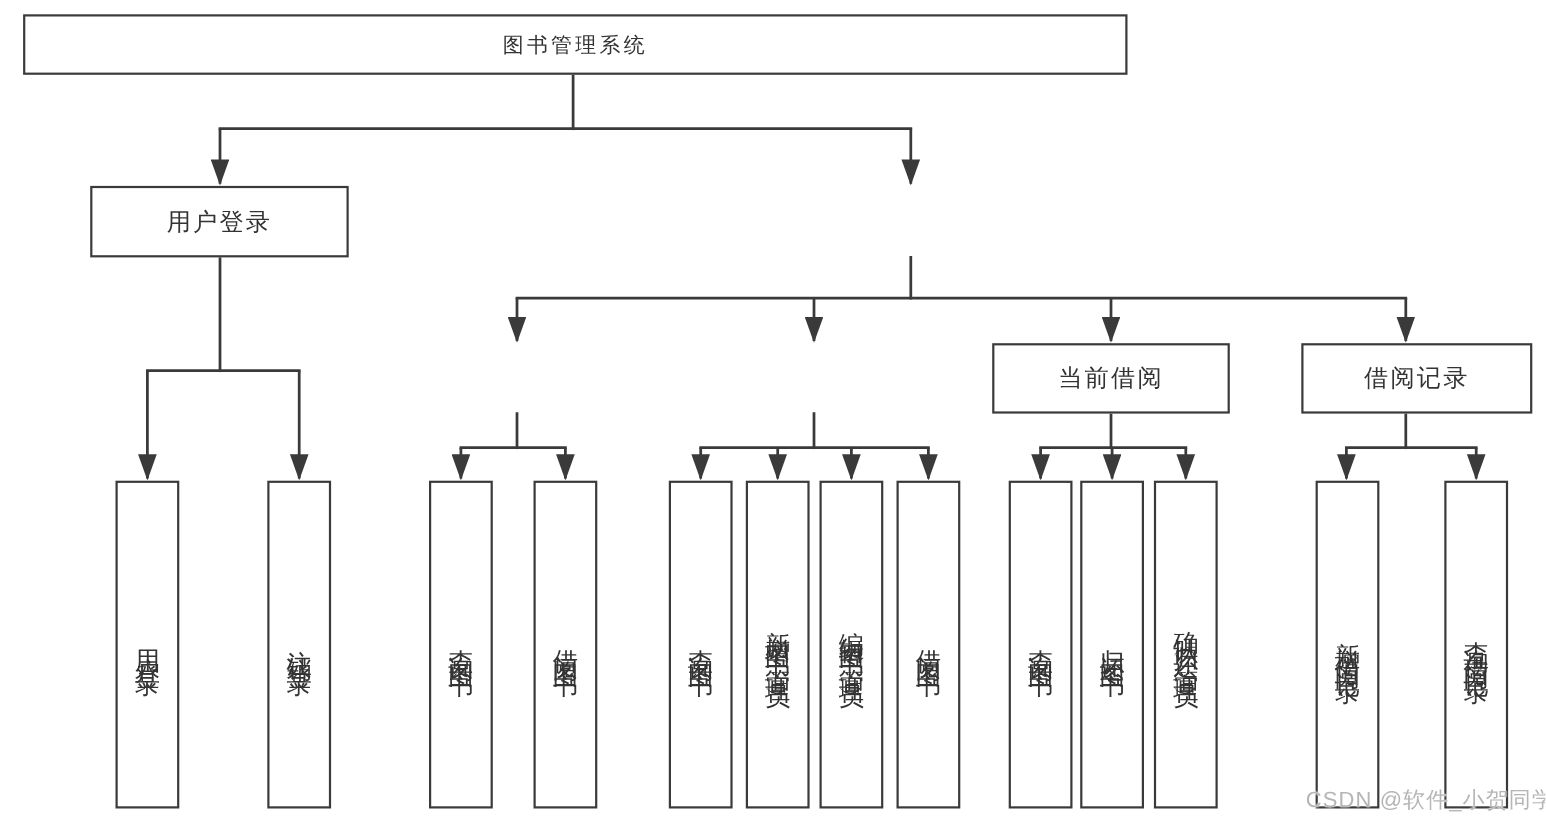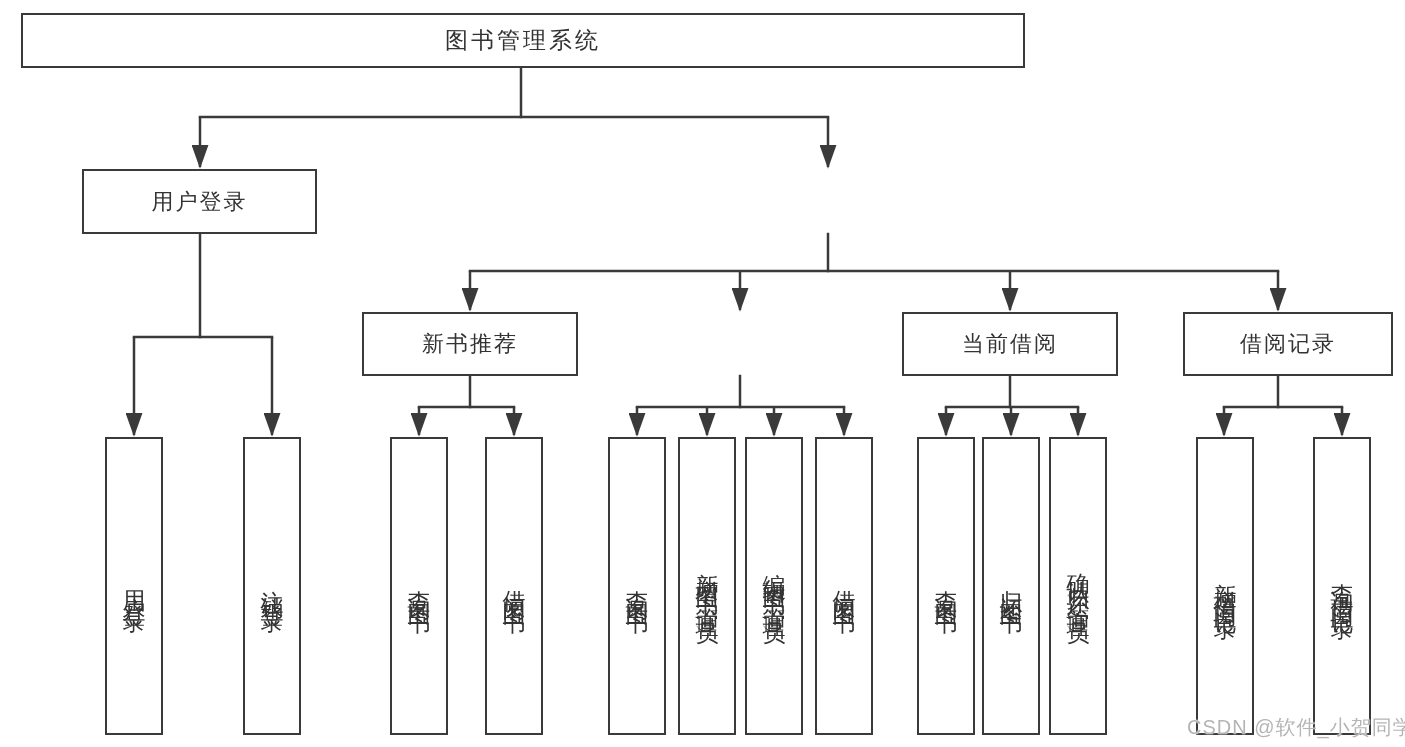--- a/index.html
+++ b/index.html
@@ -36,21 +36,21 @@
     display: flex;
     align-items: center;
     justify-content: center;
   }
   .hbox {
     font-size: 22px;
     letter-spacing: 2px;
     text-align: center;
   }
   .root-box {
-    font-size: 23px;
+    font-size: 19px;
     letter-spacing: 3px;
   }
   .vbox {
     width: 58px;
     height: 298px;
     top: 437px;
     writing-mode: vertical-rl;
     text-orientation: mixed;
     font-size: 23px;
     letter-spacing: 7px;
@@ -132,21 +132,20 @@
       <line class="rail" x1="1224" y1="407" x2="1342" y2="407"></line>
       <line x1="1224" y1="407" x2="1224" y2="435" marker-end="url(#arw)"></line>
       <line x1="1342" y1="407" x2="1342" y2="435" marker-end="url(#arw)"></line>
     </g>
   </svg>
 
   <div class="box hbox root-box" style="left:21px; top:13px; width:1004px; height:55px;">图书管理系统</div>
 
   <div class="box hbox" style="left:82px; top:169px; width:235px; height:65px;">用户登录</div>
 
-  <div class="box hbox" style="left:362px; top:312px; width:216px; height:64px;">新书推荐</div>
   <div class="box hbox" style="left:902px; top:312px; width:216px; height:64px;">当前借阅</div>
   <div class="box hbox" style="left:1183px; top:312px; width:210px; height:64px;">借阅记录</div>
 
   <div class="box vbox" style="left:105px;">用户登录</div>
   <div class="box vbox" style="left:243px;">注销登录</div>
 
   <div class="box vbox" style="left:390px;">查询图书</div>
   <div class="box vbox" style="left:485px;">借阅图书</div>
 
   <div class="box vbox" style="left:608px;">查询图书</div>

